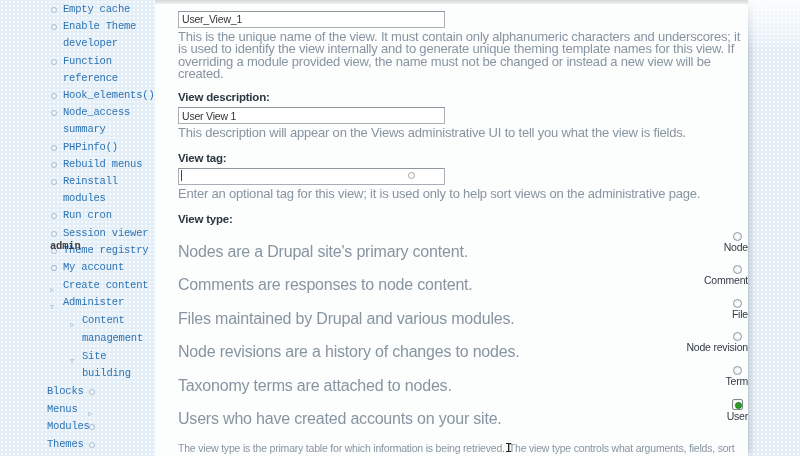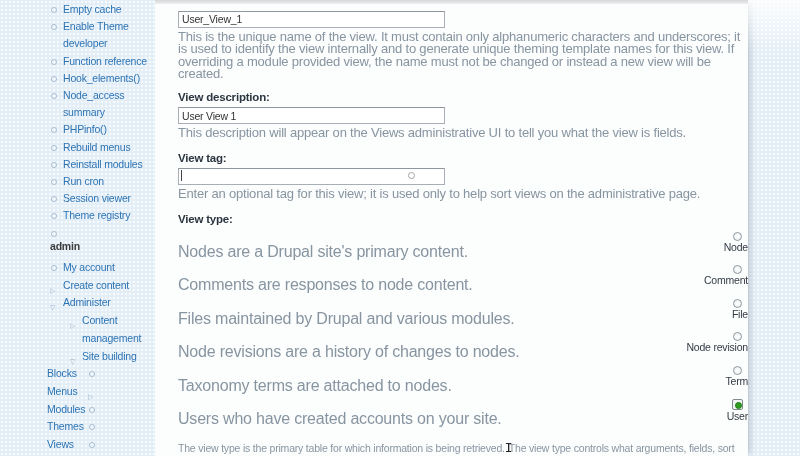--- a/index.html
+++ b/index.html
@@ -7,21 +7,21 @@
   body {
     font-family:"Liberation Sans", sans-serif;
     letter-spacing:-0.2px;
     background-color:#e4eef7;
     background-image:radial-gradient(circle, rgba(255,255,255,.75) 1px, transparent 1.2px);
     background-size:4px 4px;
     position:relative;
   }
 
   
-  .sidebar { position:absolute; left:0; top:0; width:155px; height:456px; }
+  .sidebar { position:absolute; left:0; top:0; width:155px; height:456px;font-family:Liberation Mono, monospace; }
   .side-list { list-style:none; position:absolute; left:0; }
   .side-list.tools { top:1px; }
   .side-list.admin { top:259px; }
   .side-list li { position:relative; line-height:17.2px; font-size:10.5px; }
   .side-list.admin li { line-height:17.7px; }
   .side-list a { color:#2d74b4; text-decoration:none; display:block; }
   .lvl1 { padding-left:63px; width:158px; }
   .lvl2 { padding-left:82px; width:158px; }
   .lvl3 { padding-left:47px; width:158px; }
   .bullet { position:absolute; top:0; width:10px; height:17px; color:#9db5ca; }

